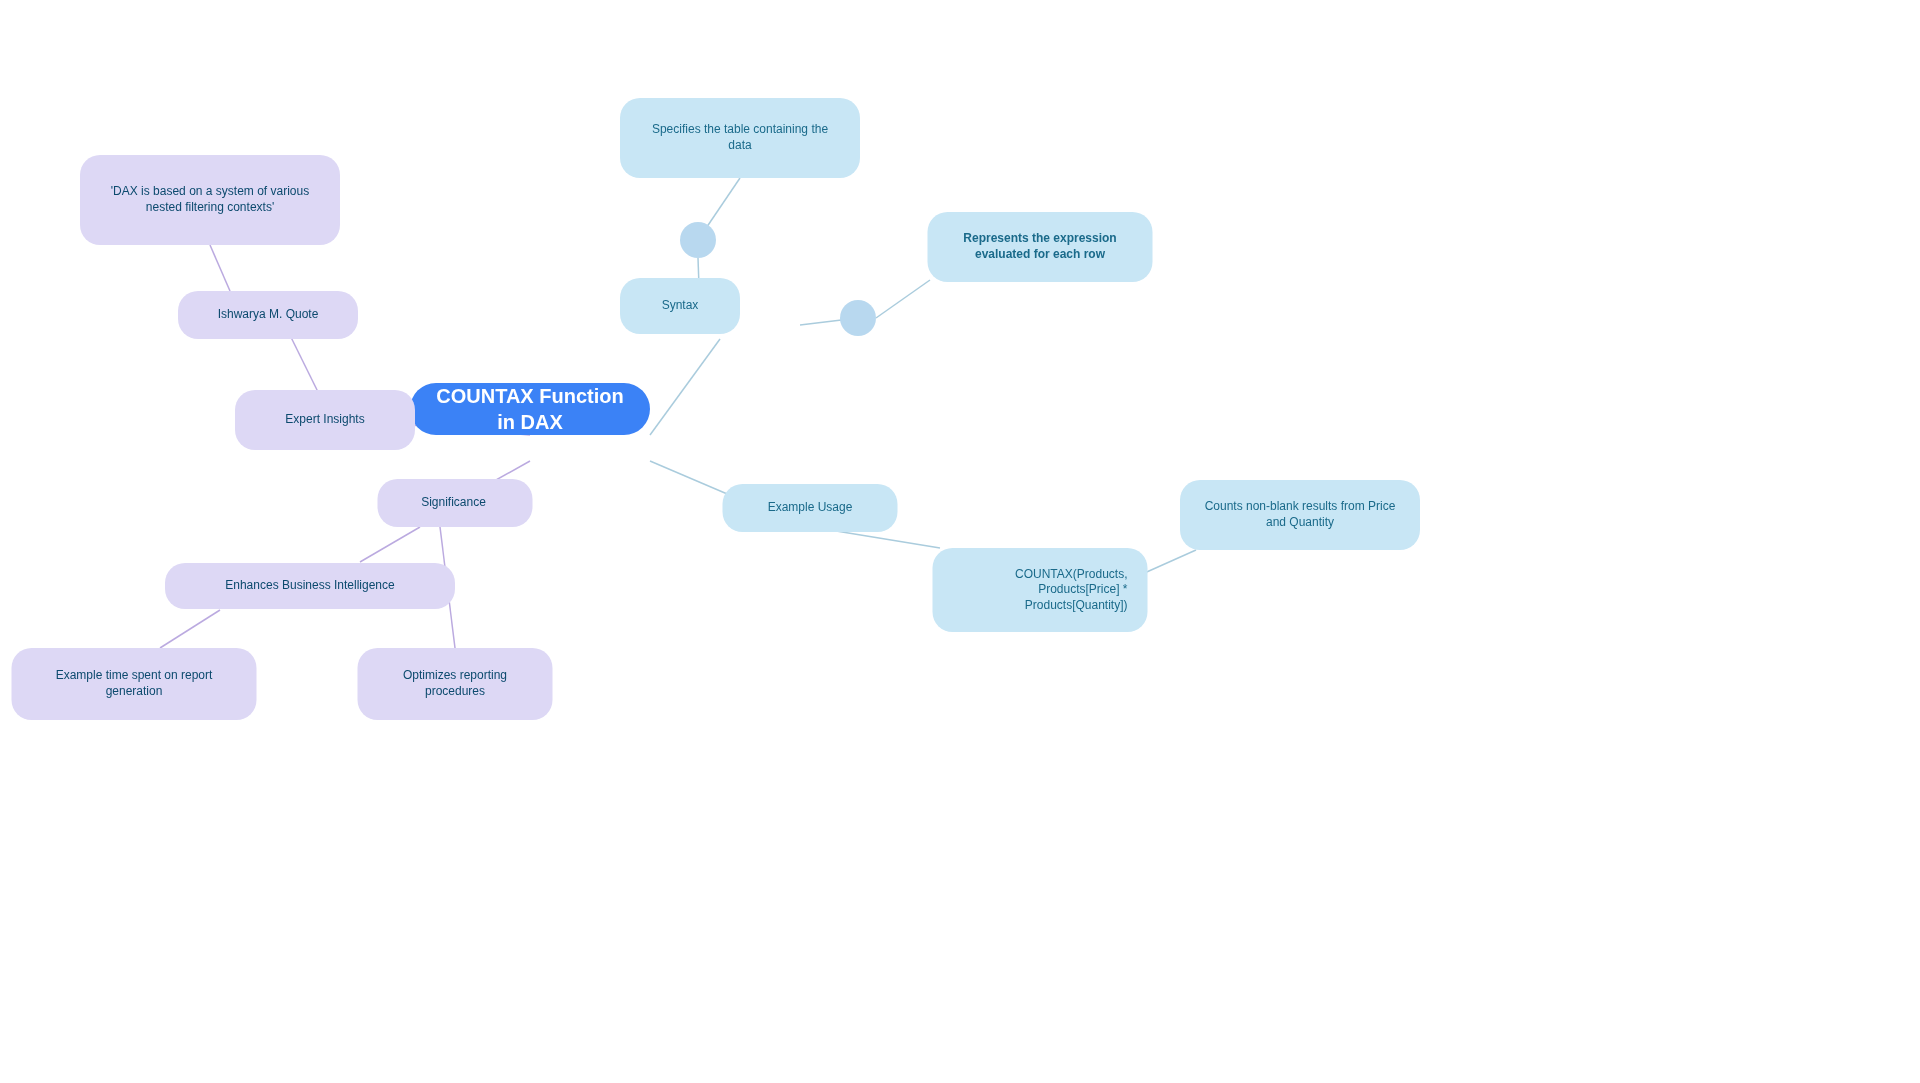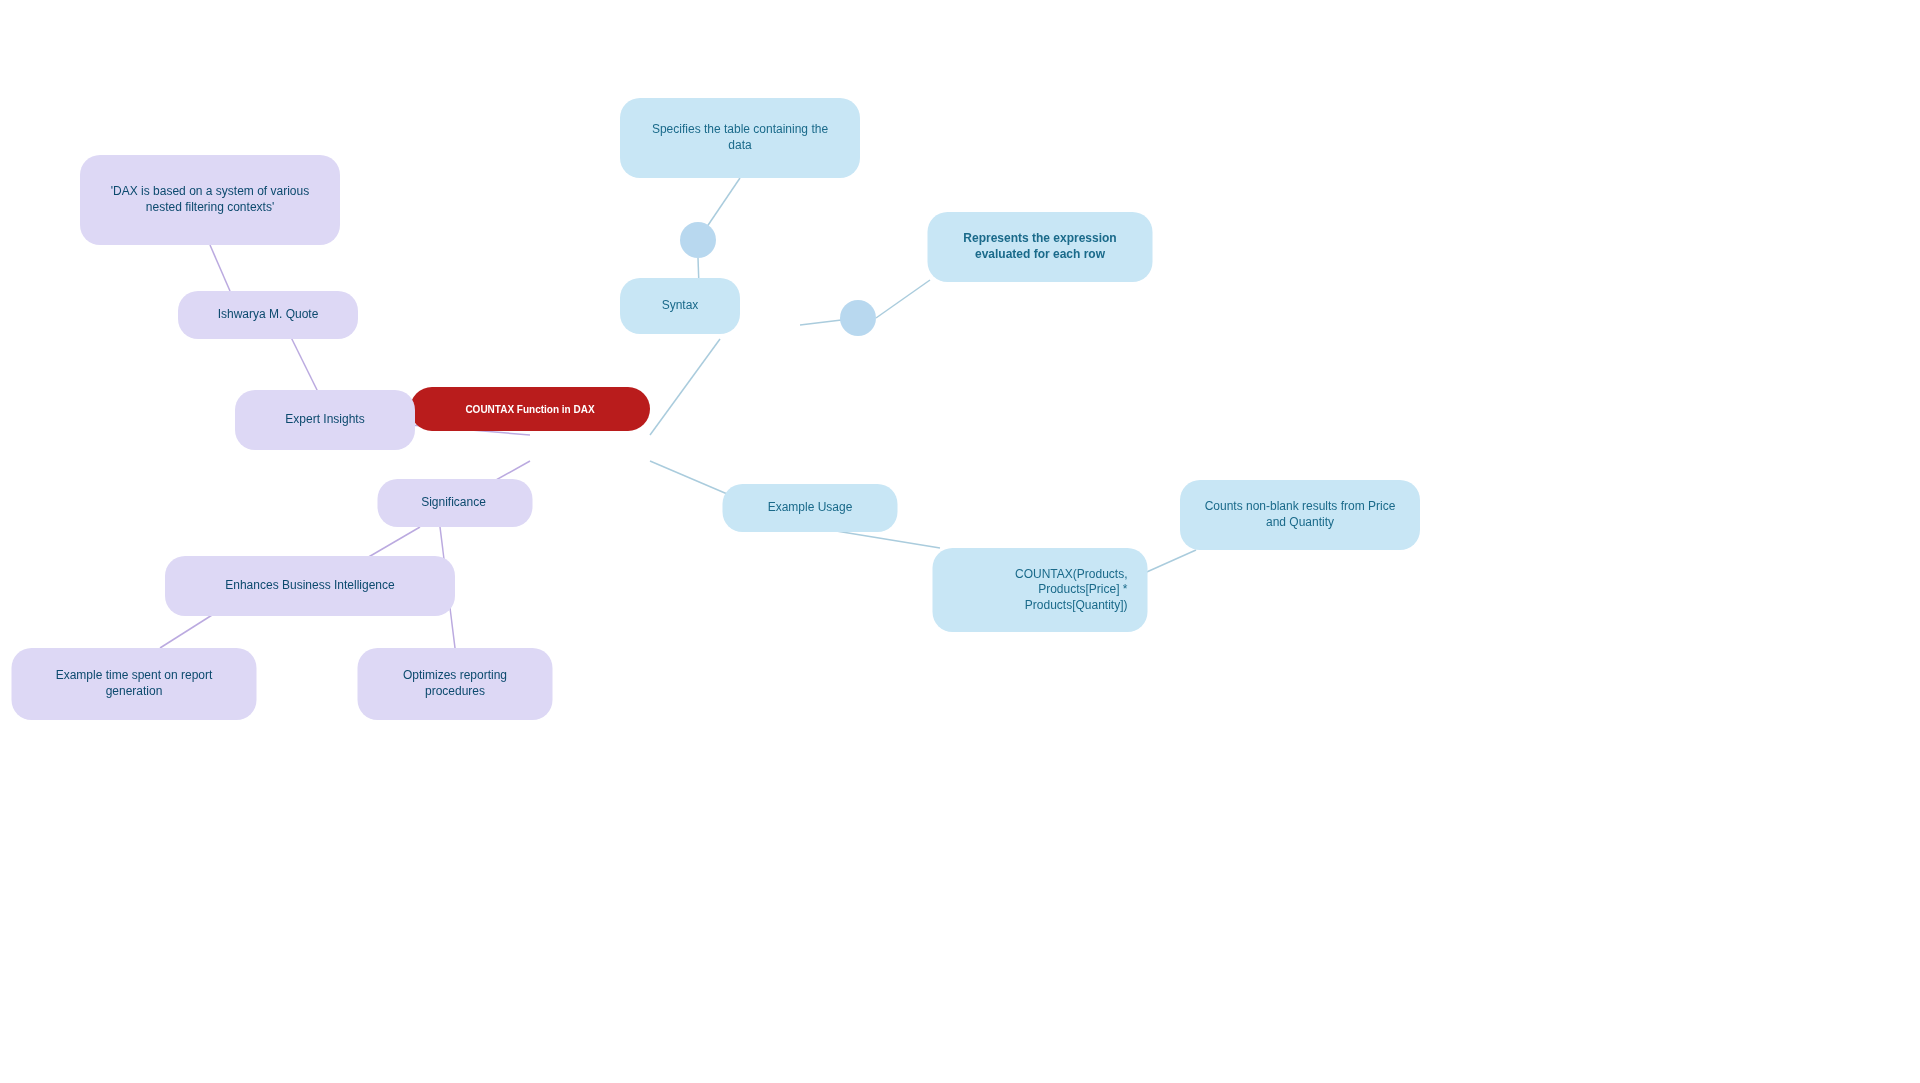--- a/index.html
+++ b/index.html
@@ -25,27 +25,27 @@
       display: flex;
       align-items: center;
       justify-content: center;
       text-align: center;
       border-radius: 50px;
       font-size: 12px;
       line-height: 1.3;
       padding: 14px 20px;
     }
     .node-center {
-      background: #b91c1c;
+      background: #3b82f6;
       color: #ffffff;
-      font-size: 10px;
+      font-size: 20px;
       font-weight: 600;
       border-radius: 50px;
       width: 240px;
-      height: 44px;
+      height: 52px;
     }
     .node-blue {
       background: #c8e6f5;
       color: #1a6a8a;
       border-radius: 20px;
     }
     .node-purple {
       background: #ddd8f5;
       color: #0c4a6e;
       border-radius: 20px;
@@ -107,21 +107,21 @@
 <div class="node node-blue" style="left: 1040px; top: 247px; width: 225px; height: 70px; transform: translate(-50%, -50%); font-weight: bold;">Represents the expression evaluated for each row</div>
 
 <div class="node node-purple" style="left: 325px; top: 420px; width: 180px; height: 60px; transform: translate(-50%, -50%);">Expert Insights</div>
 
 <div class="node node-purple" style="left: 268px; top: 315px; width: 180px; height: 48px; transform: translate(-50%, -50%);">Ishwarya M. Quote</div>
 
 <div class="node node-purple" style="left: 210px; top: 200px; width: 260px; min-height: 90px; transform: translate(-50%, -50%);">'DAX is based on a system of various nested filtering contexts'</div>
 
 <div class="node node-purple" style="left: 455px; top: 503px; width: 155px; height: 48px; transform: translate(-50%, -50%); padding-left: 17px;">Significance</div>
 
-<div class="node node-purple" style="left: 310px; top: 586px; width: 290px; height: 60px; transform: translate(-50%, -50%);">Enhances Business Intelligence</div>
+<div class="node node-purple" style="left: 310px; top: 586px; width: 290px; height: 46px; transform: translate(-50%, -50%);">Enhances Business Intelligence</div>
 
 <div class="node node-purple" style="left: 134px; top: 684px; width: 245px; min-height: 72px; transform: translate(-50%, -50%);">Example time spent on report generation</div>
 
 <div class="node node-purple" style="left: 455px; top: 684px; width: 195px; min-height: 72px; transform: translate(-50%, -50%);">Optimizes reporting procedures</div>
 
 <div class="node node-blue" style="left: 810px; top: 508px; width: 175px; height: 48px; transform: translate(-50%, -50%);">Example Usage</div>
 
 <div class="node node-blue" style="left: 1040px; top: 590px; width: 215px; min-height: 84px; transform: translate(-50%, -50%); text-align: right;">COUNTAX(Products, Products[Price] * Products[Quantity])</div>
 
 <div class="node node-blue" style="left: 1300px; top: 515px; width: 240px; min-height: 70px; transform: translate(-50%, -50%);">Counts non-blank results from Price and Quantity</div>

